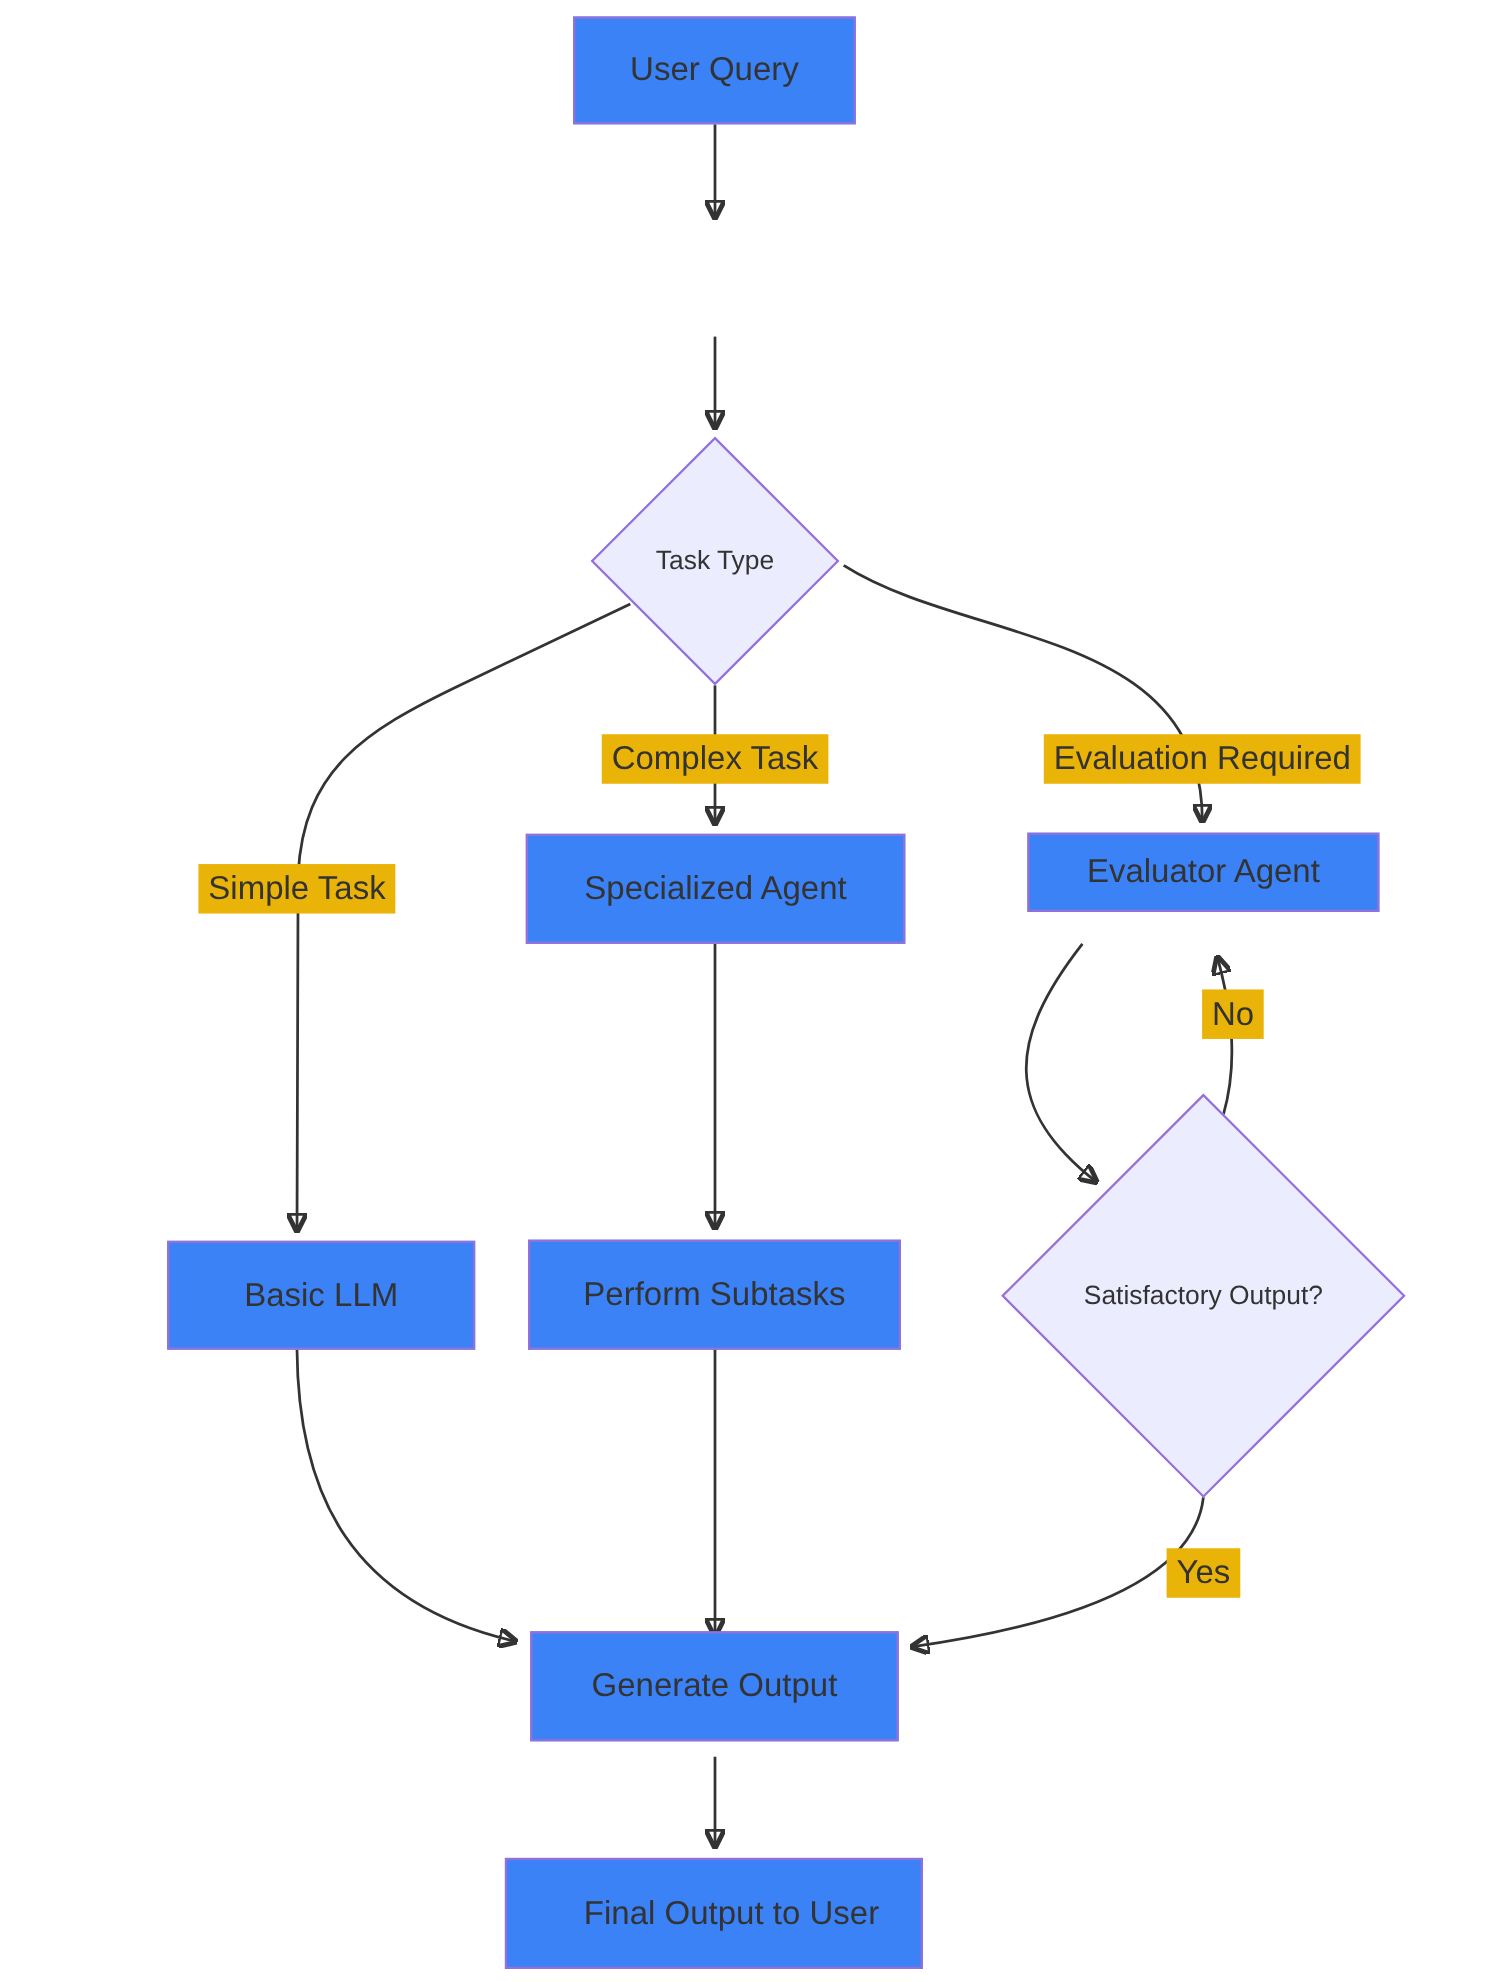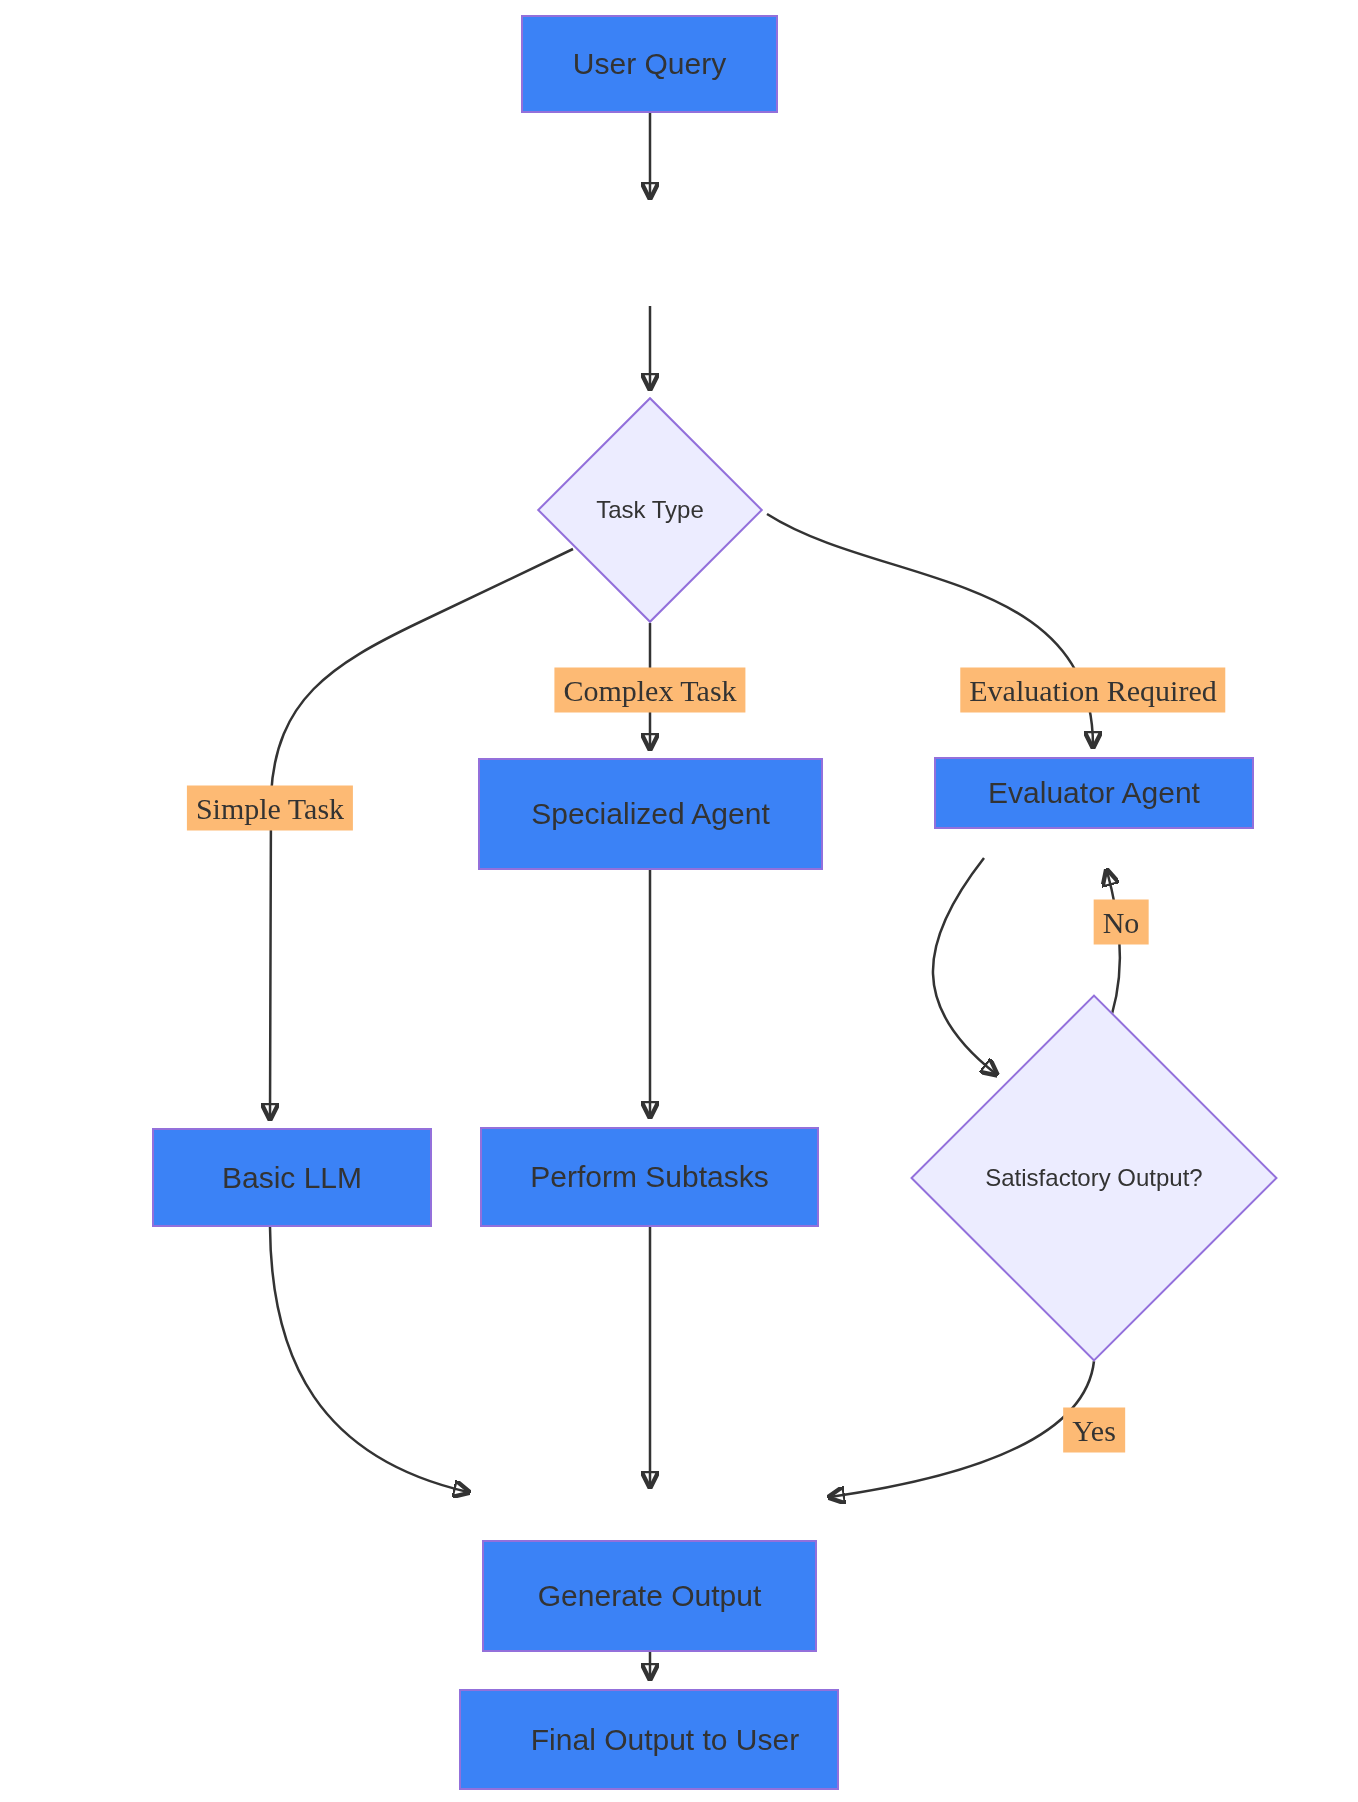--- a/index.html
+++ b/index.html
@@ -19,35 +19,35 @@
     position:absolute;display:flex;align-items:center;justify-content:center;
     font-size:24px;color:#333333;text-align:center;
   }
   .diamond .shape{
     position:absolute;box-sizing:border-box;
     background:#ECECFF;border:2px solid #9370DB;transform:rotate(45deg);
   }
   .diamond .lbl{position:relative;z-index:1;white-space:nowrap;}
   .elabel{
     position:absolute;transform:translate(-50%,-50%);
-    background:#fdba74;color:#333333;font-size:30px;
-    padding:3px 9px;white-space:nowrap;z-index:2;line-height:1.3;font-family:Liberation Serif, serif;
+    background:#eab308;color:#333333;font-size:30px;
+    padding:3px 9px;white-space:nowrap;z-index:2;line-height:1.3;
   }
   
   #n-user-query{left:521px;top:15px;width:257px;height:98px;}
   #n-orchestrator{left:468px;top:206px;width:363px;height:100px;}
   #n-task-type{left:537px;top:397px;width:226px;height:226px;}
   #n-task-type .shape{left:33px;top:33px;width:160px;height:160px;}
-  #n-specialized{left:478px;top:758px;width:345px;height:112px;align-items:center;}
+  #n-specialized{left:478px;top:758px;width:345px;height:100px;align-items:center;}
   #n-evaluator{left:934px;top:757px;width:320px;height:72px;}
   #n-basic-llm{left:152px;top:1128px;width:280px;height:99px;}
   #n-perform{left:480px;top:1127px;width:339px;height:100px;}
   #n-satisfactory{left:910px;top:995px;width:368px;height:366px;}
   #n-satisfactory .shape{left:54px;top:53px;width:260px;height:260px;}
-  #n-generate{left:482px;top:1540px;width:335px;height:112px;}
+  #n-generate{left:482px;top:1483px;width:335px;height:100px;}
   #n-final{left:459px;top:1689px;width:380px;height:101px;padding-left:32px;}
   
   #l-simple{left:270px;top:808px;}
   #l-complex{left:650px;top:690px;}
   #l-evalreq{left:1093px;top:690px;}
   #l-no{left:1121px;top:922px;}
   #l-yes{left:1094px;top:1430px;}
 </style>
 </head>
 <body>

